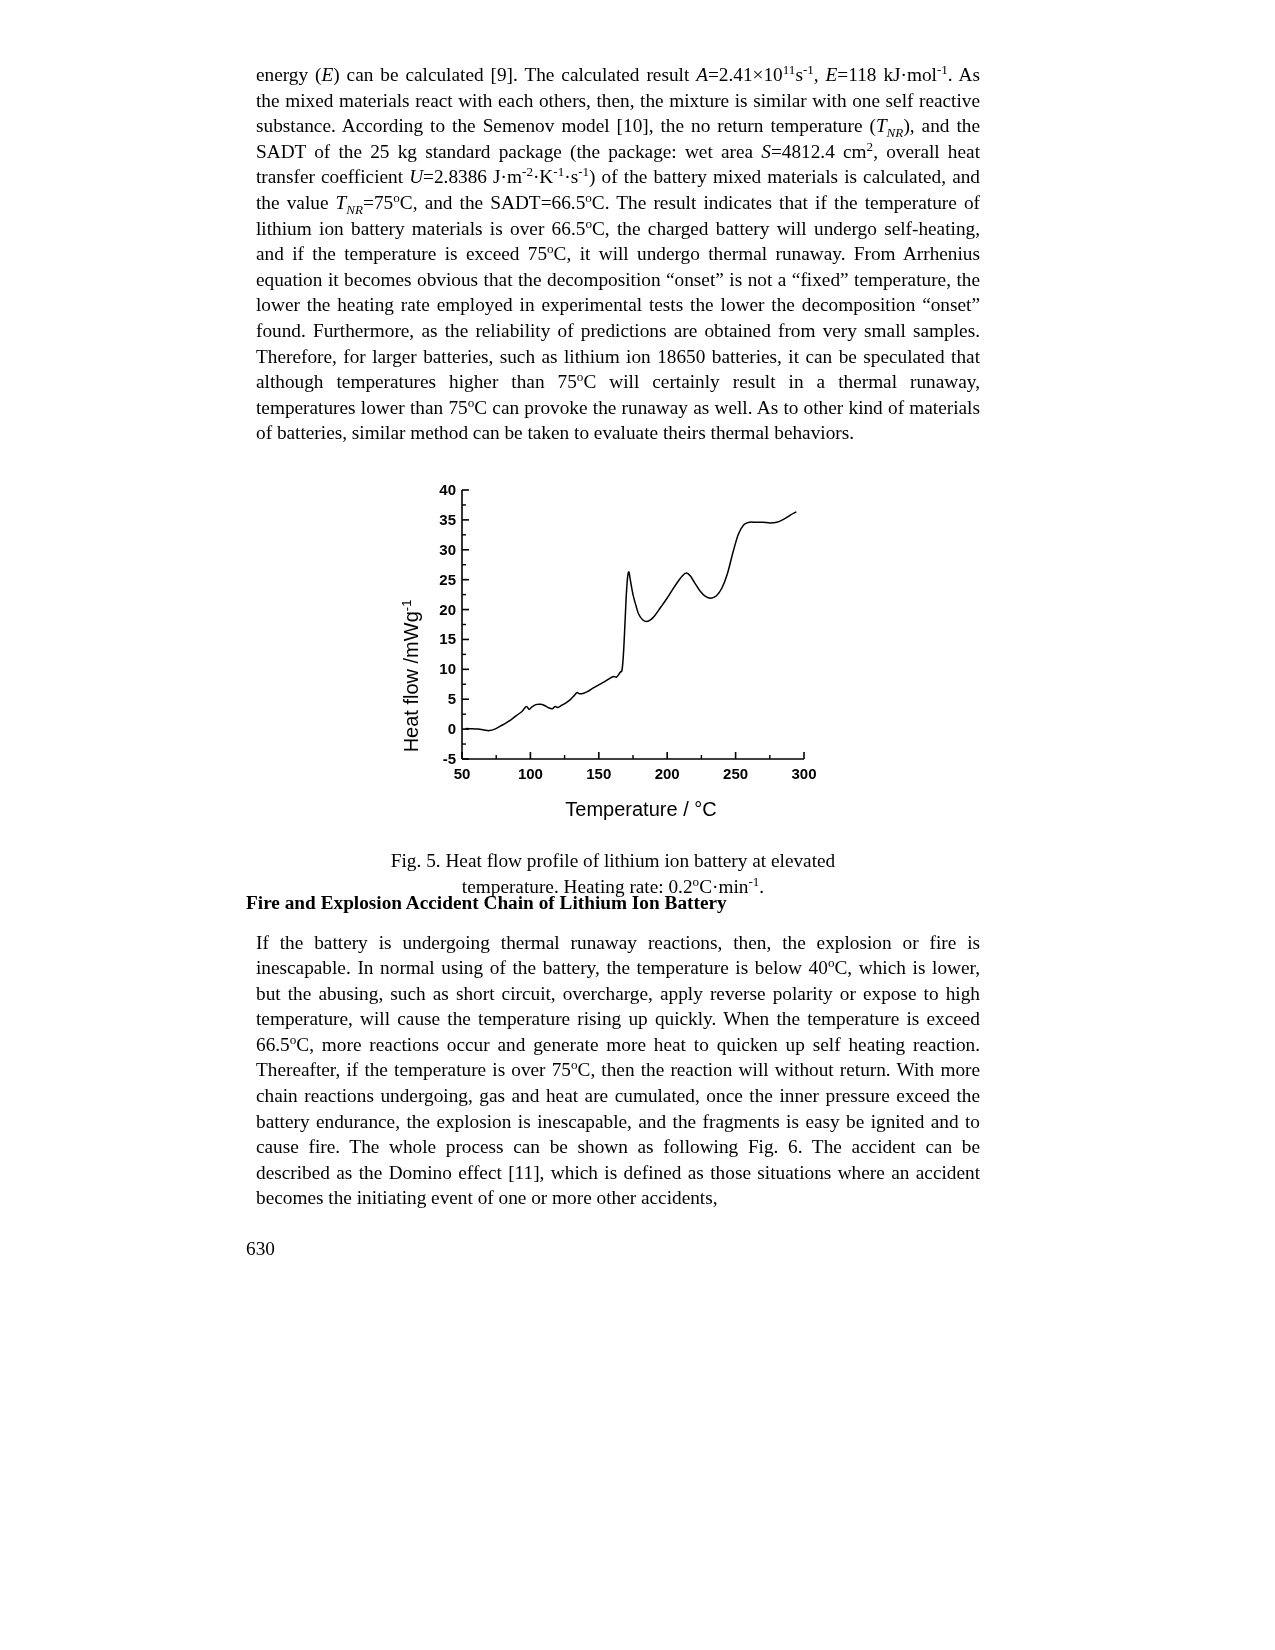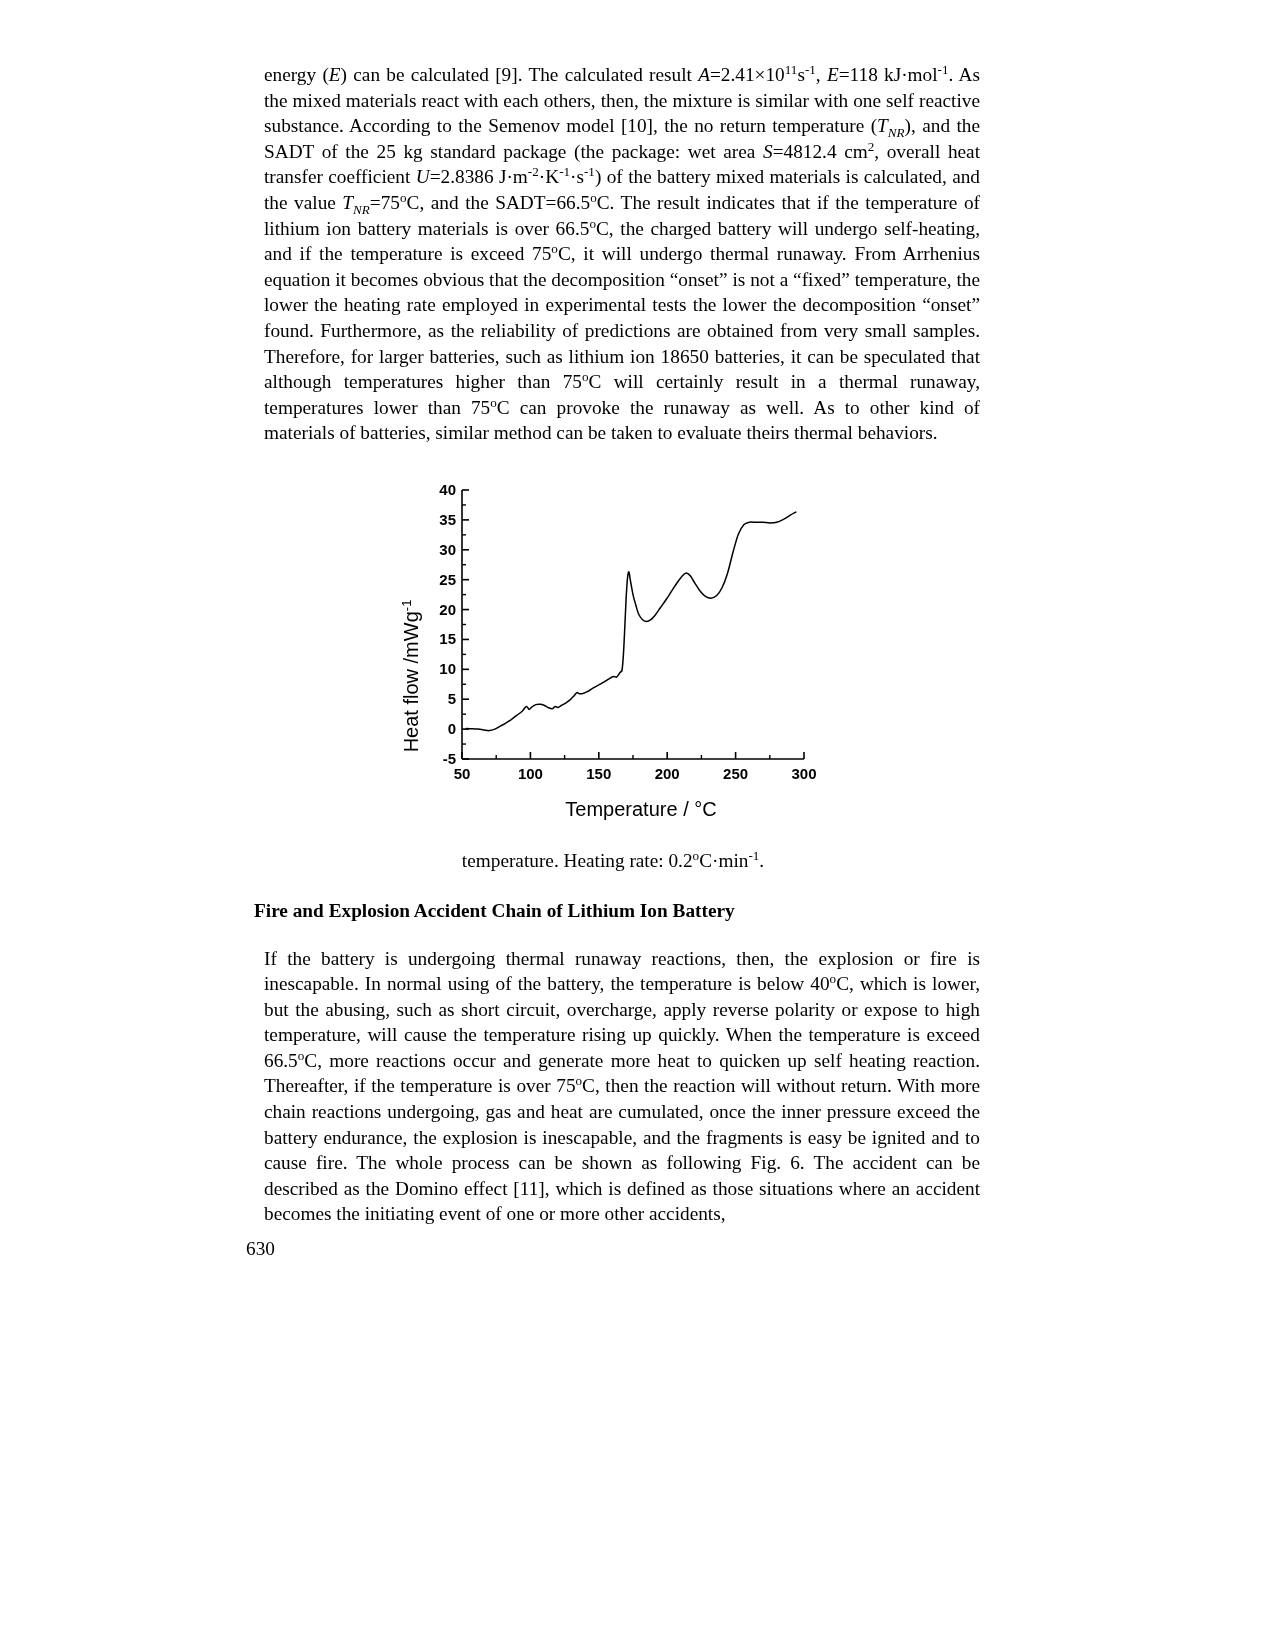--- a/index.html
+++ b/index.html
@@ -16,21 +16,21 @@
     color: #000000;
     overflow: hidden;
   }
   .content {
     position: absolute;
     left: 246px;
     top: 62px;
     width: 734px;
   }
   p.body-text {
-    margin: 0 0 0 18px;
+    margin: 0 0 0 10px;
     font-size: 19.3px;
     line-height: 25.6px;
     text-align: justify;
     text-justify: inter-word;
     hyphens: none;
   }
   sup {
     font-size: 0.68em;
     vertical-align: super;
     line-height: 0;
@@ -63,21 +63,21 @@
     left: 0;
     top: 372px;
     width: 734px;
     text-align: center;
     font-size: 19.3px;
     line-height: 25.6px;
   }
 
   
   h2.section-heading {
-    margin: 8px;
+    margin: 0;
     font-size: 19.3px;
     font-weight: bold;
     line-height: 25.6px;
     font-family: "Liberation Serif", serif;
   }
 
   .spacer-lg { height: 54px; }
   .spacer-sm { height: 14px; }
 
   .page-number {
@@ -170,20 +170,21 @@
             </g>
           <g id="series-group">
               <path d="M70.10,252.51 C71.24,252.56 74.89,252.71 76.94,252.81 C79.00,252.91 80.59,252.91 82.42,253.11 C84.24,253.31 86.06,253.76 87.89,254.01 C89.71,254.26 91.54,254.75 93.36,254.61 C95.18,254.46 97.01,253.86 98.83,253.11 C100.66,252.36 102.48,251.12 104.30,250.12 C106.13,249.13 107.95,248.23 109.78,247.13 C111.60,246.04 113.42,244.84 115.25,243.55 C117.07,242.25 118.90,240.76 120.72,239.36 C122.54,237.97 124.60,236.67 126.19,235.18 C127.79,233.68 129.16,230.69 130.30,230.40 C131.44,230.10 132.12,233.28 133.03,233.38 C133.94,233.48 134.63,231.79 135.77,230.99 C136.91,230.20 138.50,229.05 139.87,228.60 C141.24,228.15 142.61,228.20 143.98,228.30 C145.34,228.40 146.71,228.65 148.08,229.20 C149.45,229.75 150.82,230.99 152.18,231.59 C153.55,232.19 155.15,232.99 156.29,232.79 C157.43,232.59 158.11,230.59 159.02,230.40 C159.94,230.20 160.62,231.79 161.76,231.59 C162.90,231.39 164.50,230.00 165.86,229.20 C167.23,228.40 168.60,227.71 169.97,226.81 C171.34,225.91 172.70,225.02 174.07,223.82 C175.44,222.62 177.04,220.83 178.18,219.64 C179.32,218.44 180.00,216.95 180.91,216.65 C181.82,216.35 182.51,217.74 183.65,217.84 C184.79,217.94 186.38,217.64 187.75,217.24 C189.12,216.85 190.26,216.35 191.86,215.45 C193.45,214.55 195.50,212.96 197.33,211.86 C199.15,210.77 200.98,209.87 202.80,208.88 C204.62,207.88 206.45,206.98 208.27,205.89 C210.10,204.79 212.15,203.20 213.74,202.30 C215.34,201.40 216.71,200.71 217.85,200.51 C218.99,200.31 219.67,201.60 220.58,201.10 C221.50,200.61 222.64,198.41 223.32,197.52 C224.00,196.62 224.23,196.32 224.69,195.72 C225.14,195.13 225.60,196.82 226.06,193.93 C226.51,191.04 226.97,185.46 227.42,178.39 C227.88,171.32 228.34,160.95 228.79,151.49 C229.25,142.02 229.70,129.87 230.16,121.60 C230.62,113.33 231.07,106.16 231.53,101.87 C231.98,97.59 232.44,95.60 232.90,95.90 C233.35,96.19 233.58,99.88 234.26,103.67 C234.95,107.45 236.09,114.43 237.00,118.61 C237.91,122.80 238.82,125.59 239.74,128.77 C240.65,131.96 241.33,135.25 242.47,137.74 C243.61,140.23 245.21,142.42 246.58,143.72 C247.94,145.01 249.31,145.51 250.68,145.51 C252.05,145.51 253.42,144.71 254.78,143.72 C256.15,142.72 257.29,141.53 258.89,139.53 C260.48,137.54 262.54,134.35 264.36,131.76 C266.18,129.17 268.01,126.68 269.83,123.99 C271.66,121.30 273.48,118.41 275.30,115.62 C277.13,112.83 278.95,109.84 280.78,107.25 C282.60,104.66 284.65,101.77 286.25,100.08 C287.84,98.39 288.98,97.09 290.35,97.09 C291.72,97.09 293.09,98.49 294.46,100.08 C295.82,101.67 296.96,104.16 298.56,106.66 C300.16,109.15 302.21,112.73 304.03,115.02 C305.86,117.32 307.68,119.21 309.50,120.40 C311.33,121.60 313.15,122.30 314.98,122.20 C316.80,122.10 318.62,121.50 320.45,119.81 C322.27,118.11 324.10,115.72 325.92,112.04 C327.74,108.35 329.57,103.57 331.39,97.69 C333.22,91.81 335.04,83.34 336.86,76.77 C338.69,70.19 340.51,62.92 342.34,58.24 C344.16,53.55 345.98,50.66 347.81,48.67 C349.63,46.68 351.23,46.68 353.28,46.28 C355.33,45.88 357.84,46.28 360.12,46.28 C362.40,46.28 364.68,46.18 366.96,46.28 C369.24,46.38 371.52,46.88 373.80,46.88 C376.08,46.88 378.36,46.88 380.64,46.28 C382.92,45.68 385.20,44.49 387.48,43.29 C389.76,42.10 392.27,40.30 394.32,39.11 C396.37,37.91 398.88,36.62 399.79,36.12" fill="none" stroke="#000000" stroke-width="1.5" stroke-linejoin="round" stroke-linecap="round"></path>
             </g>
 
           <text class="axisTitle" x="245" y="340" text-anchor="middle" id="xaxis-title-el">Temperature / °C</text>
         </svg>
       </div>
 
       <div class="fig-caption">
+        <div>Fig. 5. Heat flow profile of lithium ion battery at elevated</div>
         <div>temperature. Heating rate: 0.2<sup>o</sup>C·min<sup>-1</sup>.</div>
       </div>
     </div>
 
     <div class="spacer-lg"></div>
 
     <h2 class="section-heading">Fire and Explosion Accident Chain of Lithium Ion Battery</h2>
 
     <div class="spacer-sm"></div>
 

